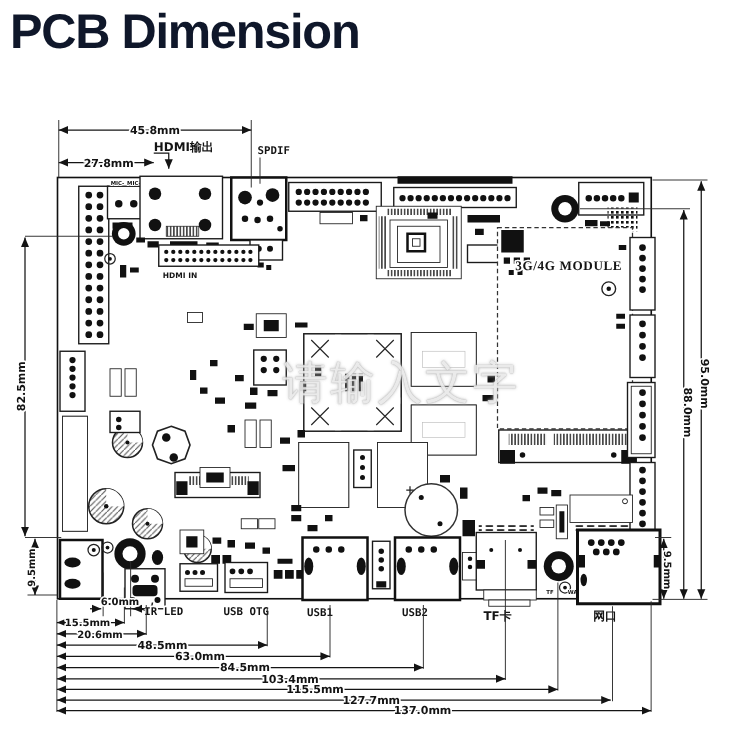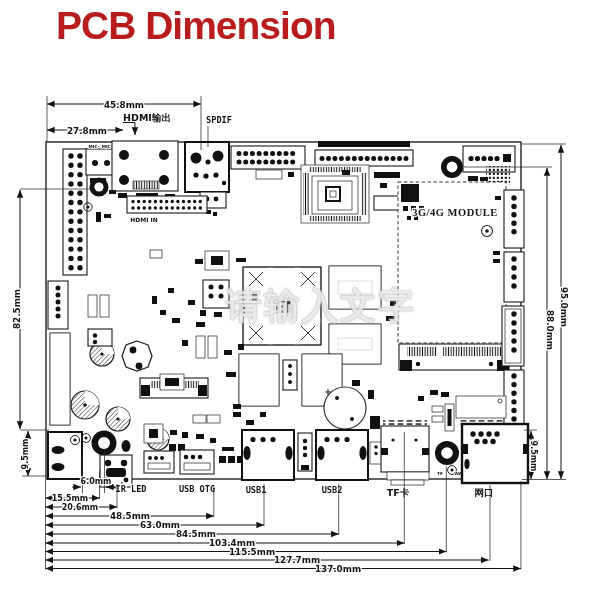--- a/index.html
+++ b/index.html
@@ -1,20 +1,20 @@
 <!DOCTYPE html>
 <html><head>
 <meta charset="utf-8">
 <style>
   html,body{margin:0;padding:0;background:#fff;}
   #stage{position:relative;width:600px;height:600px;background:#fff;overflow:hidden;
          font-family:"Liberation Sans",sans-serif;}
-  #title{position:absolute;left:8px;top:4px;font-size:39px;font-weight:bold;color:#b91c1c;
-         letter-spacing:-1px;font-family:"Liberation Sans",sans-serif;margin-left:48px;}
-  #wm{position:absolute;left:226px;top:282px;font-size:36px;font-weight:bold;
+  #title{position:absolute;left:8px;top:4px;font-size:39px;font-weight:bold;color:#0f172a;
+         letter-spacing:-1px;font-family:"Liberation Sans",sans-serif;}
+  #wm{position:absolute;left:226px;top:282px;font-size:36px;font-weight:normal;
       color:#e9e9e9;text-shadow:0 0 1px #9a9a9a,0 0 3px #c0c0c0;opacity:.92;z-index:3;
       letter-spacing:2px;white-space:nowrap;pointer-events:none;}
   svg{position:absolute;left:0;top:0;z-index:1;}
   
   .dim{stroke:#141414;stroke-width:1;fill:none;marker-start:url(#arr);marker-end:url(#arr);}
   .dimE{stroke:#141414;stroke-width:1;fill:none;marker-end:url(#arr);}
   .ext{stroke:#2a2a2a;stroke-width:.75;fill:none;}
   .edge{fill:#fff;stroke:#111;stroke-width:1.3;}
   .cout{fill:#fff;stroke:#1a1a1a;stroke-width:1.1;}
   .cout2{fill:#fff;stroke:#111;stroke-width:2;}

